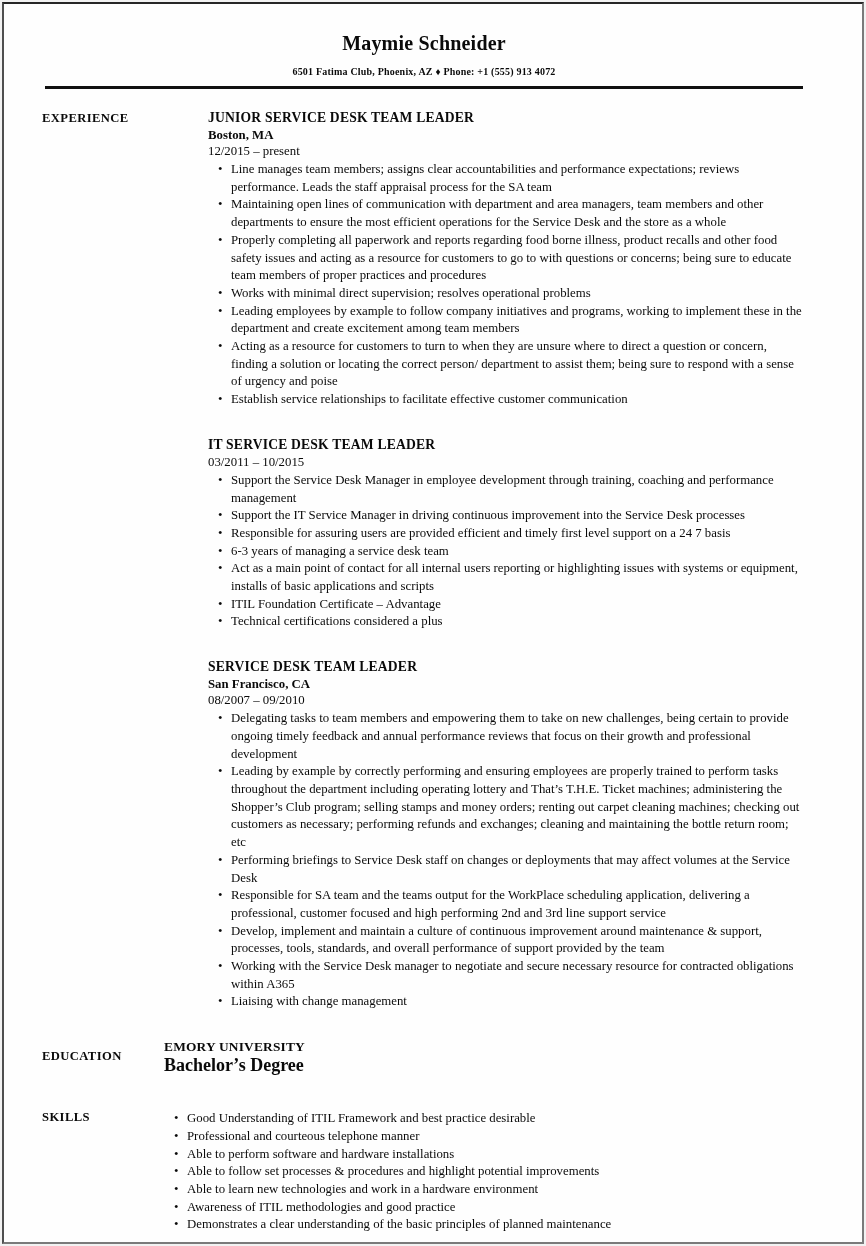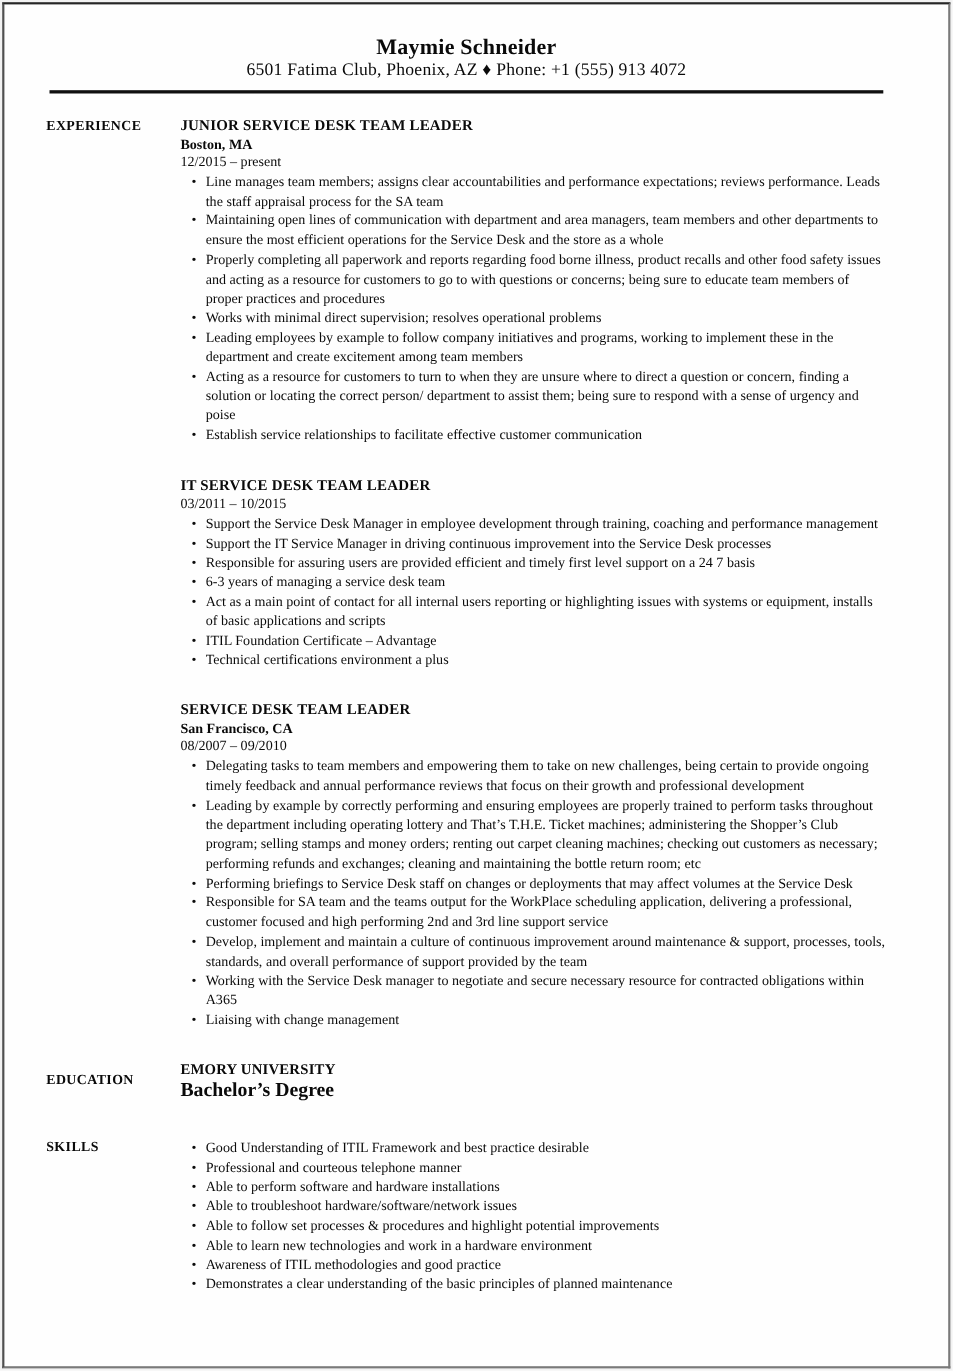--- a/index.html
+++ b/index.html
@@ -20,28 +20,29 @@
     box-sizing:border-box;
     padding:26px 56px 0 38px;
     overflow:hidden;
   }
   .header { text-align:center; }
   .person-name {
     margin:2px 0 0 0;
     font-size:20px; font-weight:bold; letter-spacing:0.2px;
   }
   .contact {
-    font-size:16px; font-weight:normal; letter-spacing:0.2px;
+    margin-top:11px;
+    font-size:10px; font-weight:bold; letter-spacing:0.2px;
   }
   .rule {
     height:3px; background:#101010;
     margin:9px 3px 0 3px;
   }
   .row { display:flex; }
-  .row.experience { margin-top:20px; }
+  .row.experience { margin-top:20px;gap:44px; }
   .row.education  { margin-top:26px;align-items:center; }
   .row.skills     { margin-top:34px; }
   .label {
     width:122px; flex:0 0 122px;
     font-size:12.6px; font-weight:bold; letter-spacing:0.4px;
     padding-top:2px;
   }
   .content { flex:1; min-width:0; }
   .job + .job { margin-top:27px; }
   .job-title {
@@ -99,21 +100,21 @@
       <div class="job">
         <div class="job-title">IT SERVICE DESK TEAM LEADER</div>
         <div class="job-dates">03/2011 – 10/2015</div>
         <ul class="bullets">
             <li>Support the Service Desk Manager in employee development through training, coaching and performance management</li>
             <li>Support the IT Service Manager in driving continuous improvement into the Service Desk processes</li>
             <li>Responsible for assuring users are provided efficient and timely first level support on a 24 7 basis</li>
             <li>6-3 years of managing a service desk team</li>
             <li>Act as a main point of contact for all internal users reporting or highlighting issues with systems or equipment, installs of basic applications and scripts</li>
             <li>ITIL Foundation Certificate – Advantage</li>
-            <li>Technical certifications environment a plus</li>
+            <li>Technical certifications considered a plus</li>
           </ul>
       </div>
 
       <div class="job">
         <div class="job-title">SERVICE DESK TEAM LEADER</div>
         <div class="job-loc">San Francisco, CA</div>
         <div class="job-dates">08/2007 – 09/2010</div>
         <ul class="bullets">
             <li>Delegating tasks to team members and empowering them to take on new challenges, being certain to provide ongoing timely feedback and annual performance reviews that focus on their growth and professional development</li>
             <li>Leading by example by correctly performing and ensuring employees are properly trained to perform tasks throughout the department including operating lottery and That’s T.H.E. Ticket machines; administering the Shopper’s Club program; selling stamps and money orders; renting out carpet cleaning machines; checking out customers as necessary; performing refunds and exchanges; cleaning and maintaining the bottle return room; etc</li>
@@ -136,21 +137,20 @@
     </div>
   </div>
 
   <div class="row skills">
     <div class="label">SKILLS</div>
     <div class="content">
       <ul class="bullets">
           <li>Good Understanding of ITIL Framework and best practice desirable</li>
           <li>Professional and courteous telephone manner</li>
           <li>Able to perform software and hardware installations</li>
-          <li>Able to troubleshoot hardware/software/network issues</li>
           <li>Able to follow set processes &amp; procedures and highlight potential improvements</li>
           <li>Able to learn new technologies and work in a hardware environment</li>
           <li>Awareness of ITIL methodologies and good practice</li>
           <li>Demonstrates a clear understanding of the basic principles of planned maintenance</li>
         </ul>
     </div>
   </div>
 
 </div>
 

